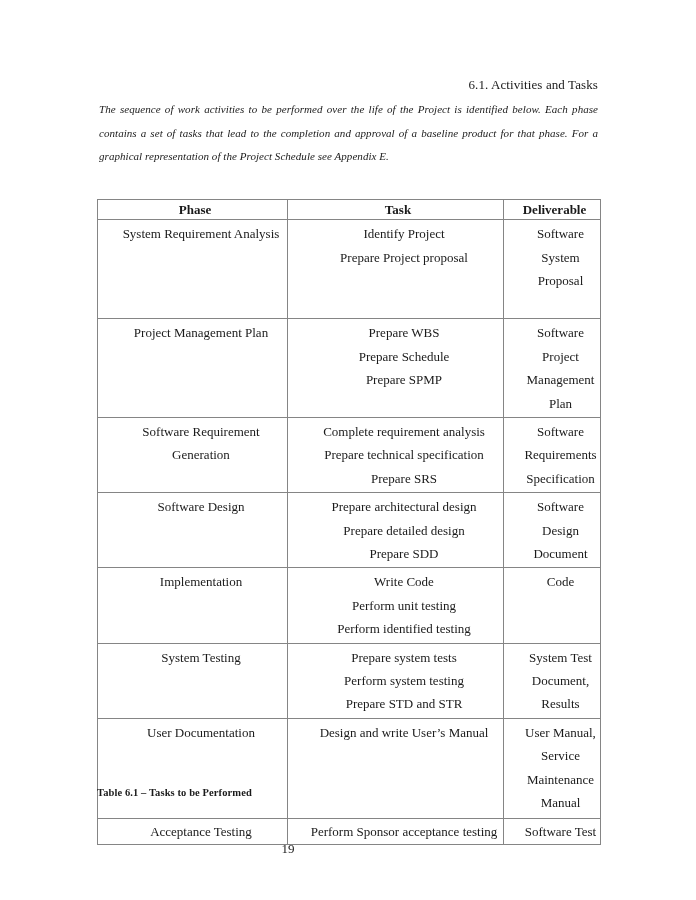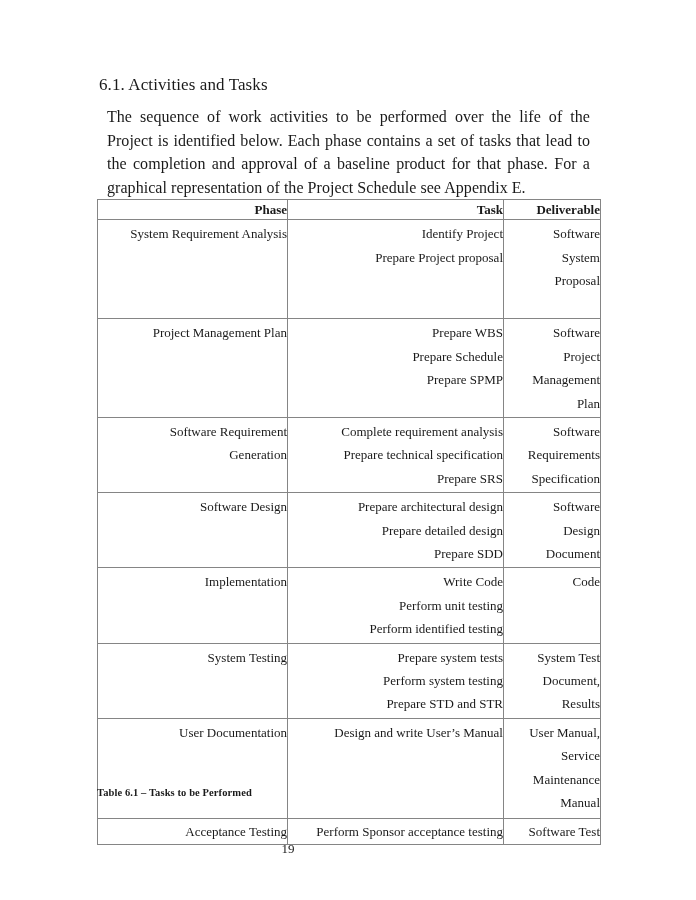--- a/index.html
+++ b/index.html
@@ -22,53 +22,55 @@
     padding: 0;
     overflow: hidden;
   }
   .content {
     position: absolute;
     left: 99px;
     top: 73px;
     width: 499px;
   }
   .section-heading {
-    font-size: 17px;
+    font-size: 13px;
     line-height: 24px;
     margin: 0 0 1px 0;
     font-weight: normal;
     letter-spacing: 0.1px;
+    text-align: right;
   }
   .body-para {
-    font-size: 16px;
+    font-size: 11px;
     line-height: 23.6px;
-    margin: 8px;
+    margin: 0;
     text-align: justify;
     text-justify: inter-word;
     letter-spacing: 0.05px;
+    font-style: italic;
   }
 
   table.tasks {
     position: absolute;
     left: 97px;
     top: 199px;
     width: 503px;
     border-collapse: collapse;
     table-layout: fixed;
     font-size: 13px;
   }
   table.tasks col.c1 { width: 190px; }
   table.tasks col.c2 { width: 216px; }
   table.tasks col.c3 { width: 97px; }
 
   table.tasks th, table.tasks td {
     border: 1px solid #858585;
     vertical-align: top;
     padding: 2px 0 2px 5px;
-    text-align: right;
+    text-align: center;
     font-weight: normal;
   }
   table.tasks thead th {
     font-weight: bold;
     height: 17px;
     line-height: 17px;
     padding-top: 1px;
     padding-bottom: 1px;
   }
   .cell-lines {

